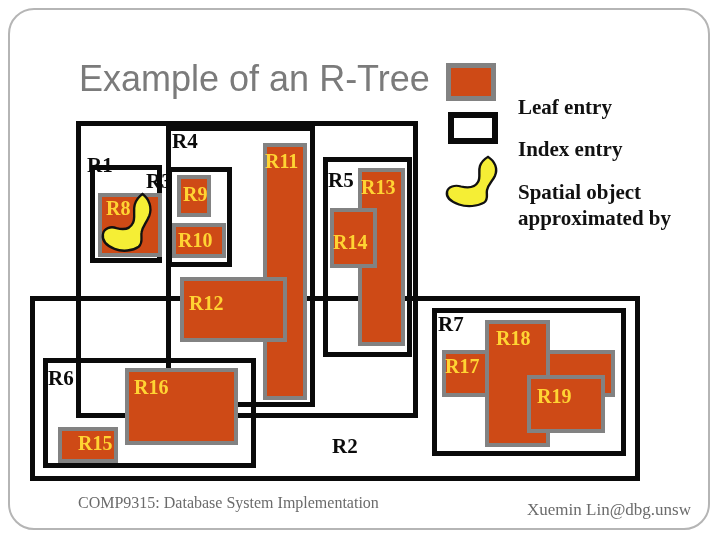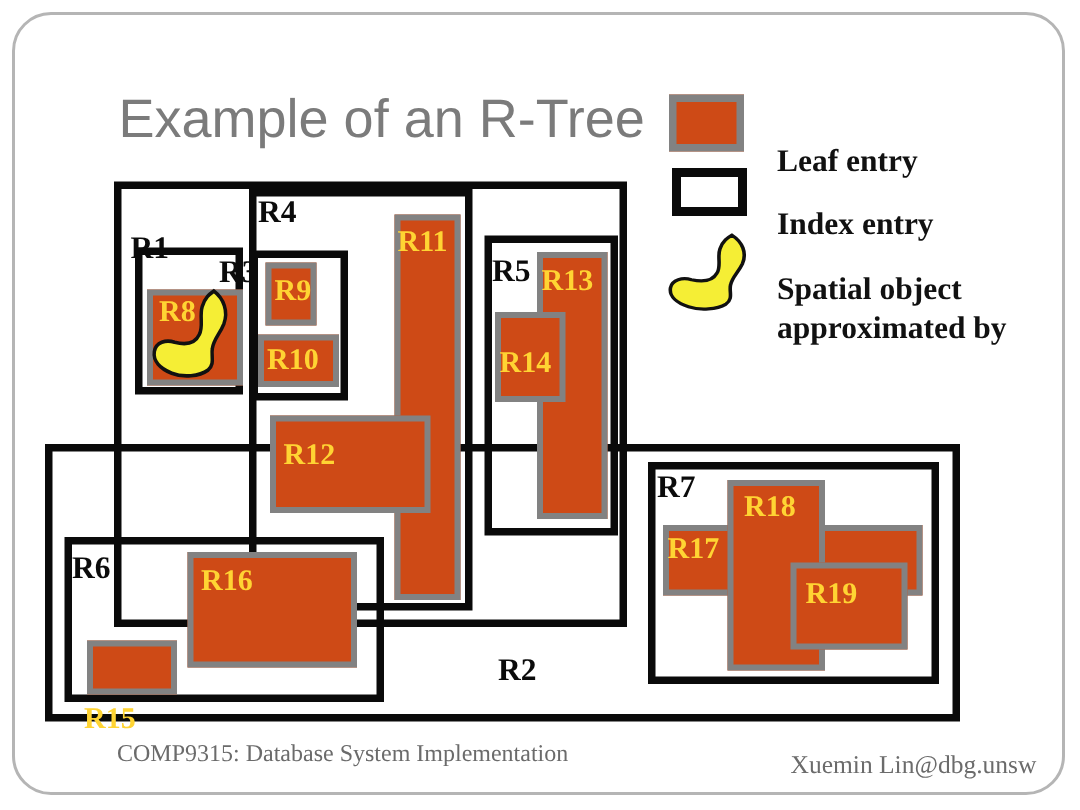--- a/index.html
+++ b/index.html
@@ -74,21 +74,21 @@
       <div class="ylab" style="left: 361px; top: 177px;">R13</div>
       <div class="lbox" style="left: 330px; top: 208px; width: 47px; height: 60px;"></div>
       <div class="ylab" style="left: 333px; top: 232px;">R14</div>
       <div class="lbox" style="left: 98px; top: 193px; width: 64px; height: 64px;"></div>
       <div class="ylab" style="left: 106px; top: 198px;">R8</div>
       <div class="lbox" style="left: 177px; top: 175px; width: 34px; height: 42px;"></div>
       <div class="ylab" style="left: 183px; top: 184px;">R9</div>
       <div class="lbox" style="left: 172px; top: 223px; width: 54px; height: 35px;"></div>
       <div class="ylab" style="left: 178px; top: 230px;">R10</div>
       <div class="lbox" style="left: 58px; top: 427px; width: 60px; height: 36px;"></div>
-      <div class="ylab" style="left: 56px; top: 433px; margin-top: 36px;">R15</div>
+      <div class="ylab" style="left: 78px; top: 433px;">R15</div>
       <div class="lbox" style="left: 125px; top: 368px; width: 113px; height: 77px;"></div>
       <div class="ylab" style="left: 134px; top: 377px;">R16</div>
       <div class="lbox" style="left: 442px; top: 350px; width: 173px; height: 47px;"></div>
       <div class="ylab" style="left: 445px; top: 356px;">R17</div>
       <div class="lbox" style="left: 485px; top: 320px; width: 65px; height: 127px;"></div>
       <div class="ylab" style="left: 496px; top: 328px;">R18</div>
       <div class="lbox" style="left: 527px; top: 375px; width: 78px; height: 58px;"></div>
       <div class="ylab" style="left: 537px; top: 386px;">R19</div>
       <svg viewBox="0 0 60 60" preserveAspectRatio="none" class="blob" style="left: 444px; top: 155px; width: 60px; height: 54px;">
         <path d="M44 2 C51 7 54 15 51 23 C48 30 44 33 43 39 C42 44 45 49 40 53 C34 57 23 58 15 55 C7 52 2 47 3 41 C4 35 11 33 17 35 C25 37 31 36 34 30 C37 25 34 18 36 12 C38 6 41 4 44 2 Z" fill="#F5EE35" stroke="#111111" stroke-width="2.4"></path>

